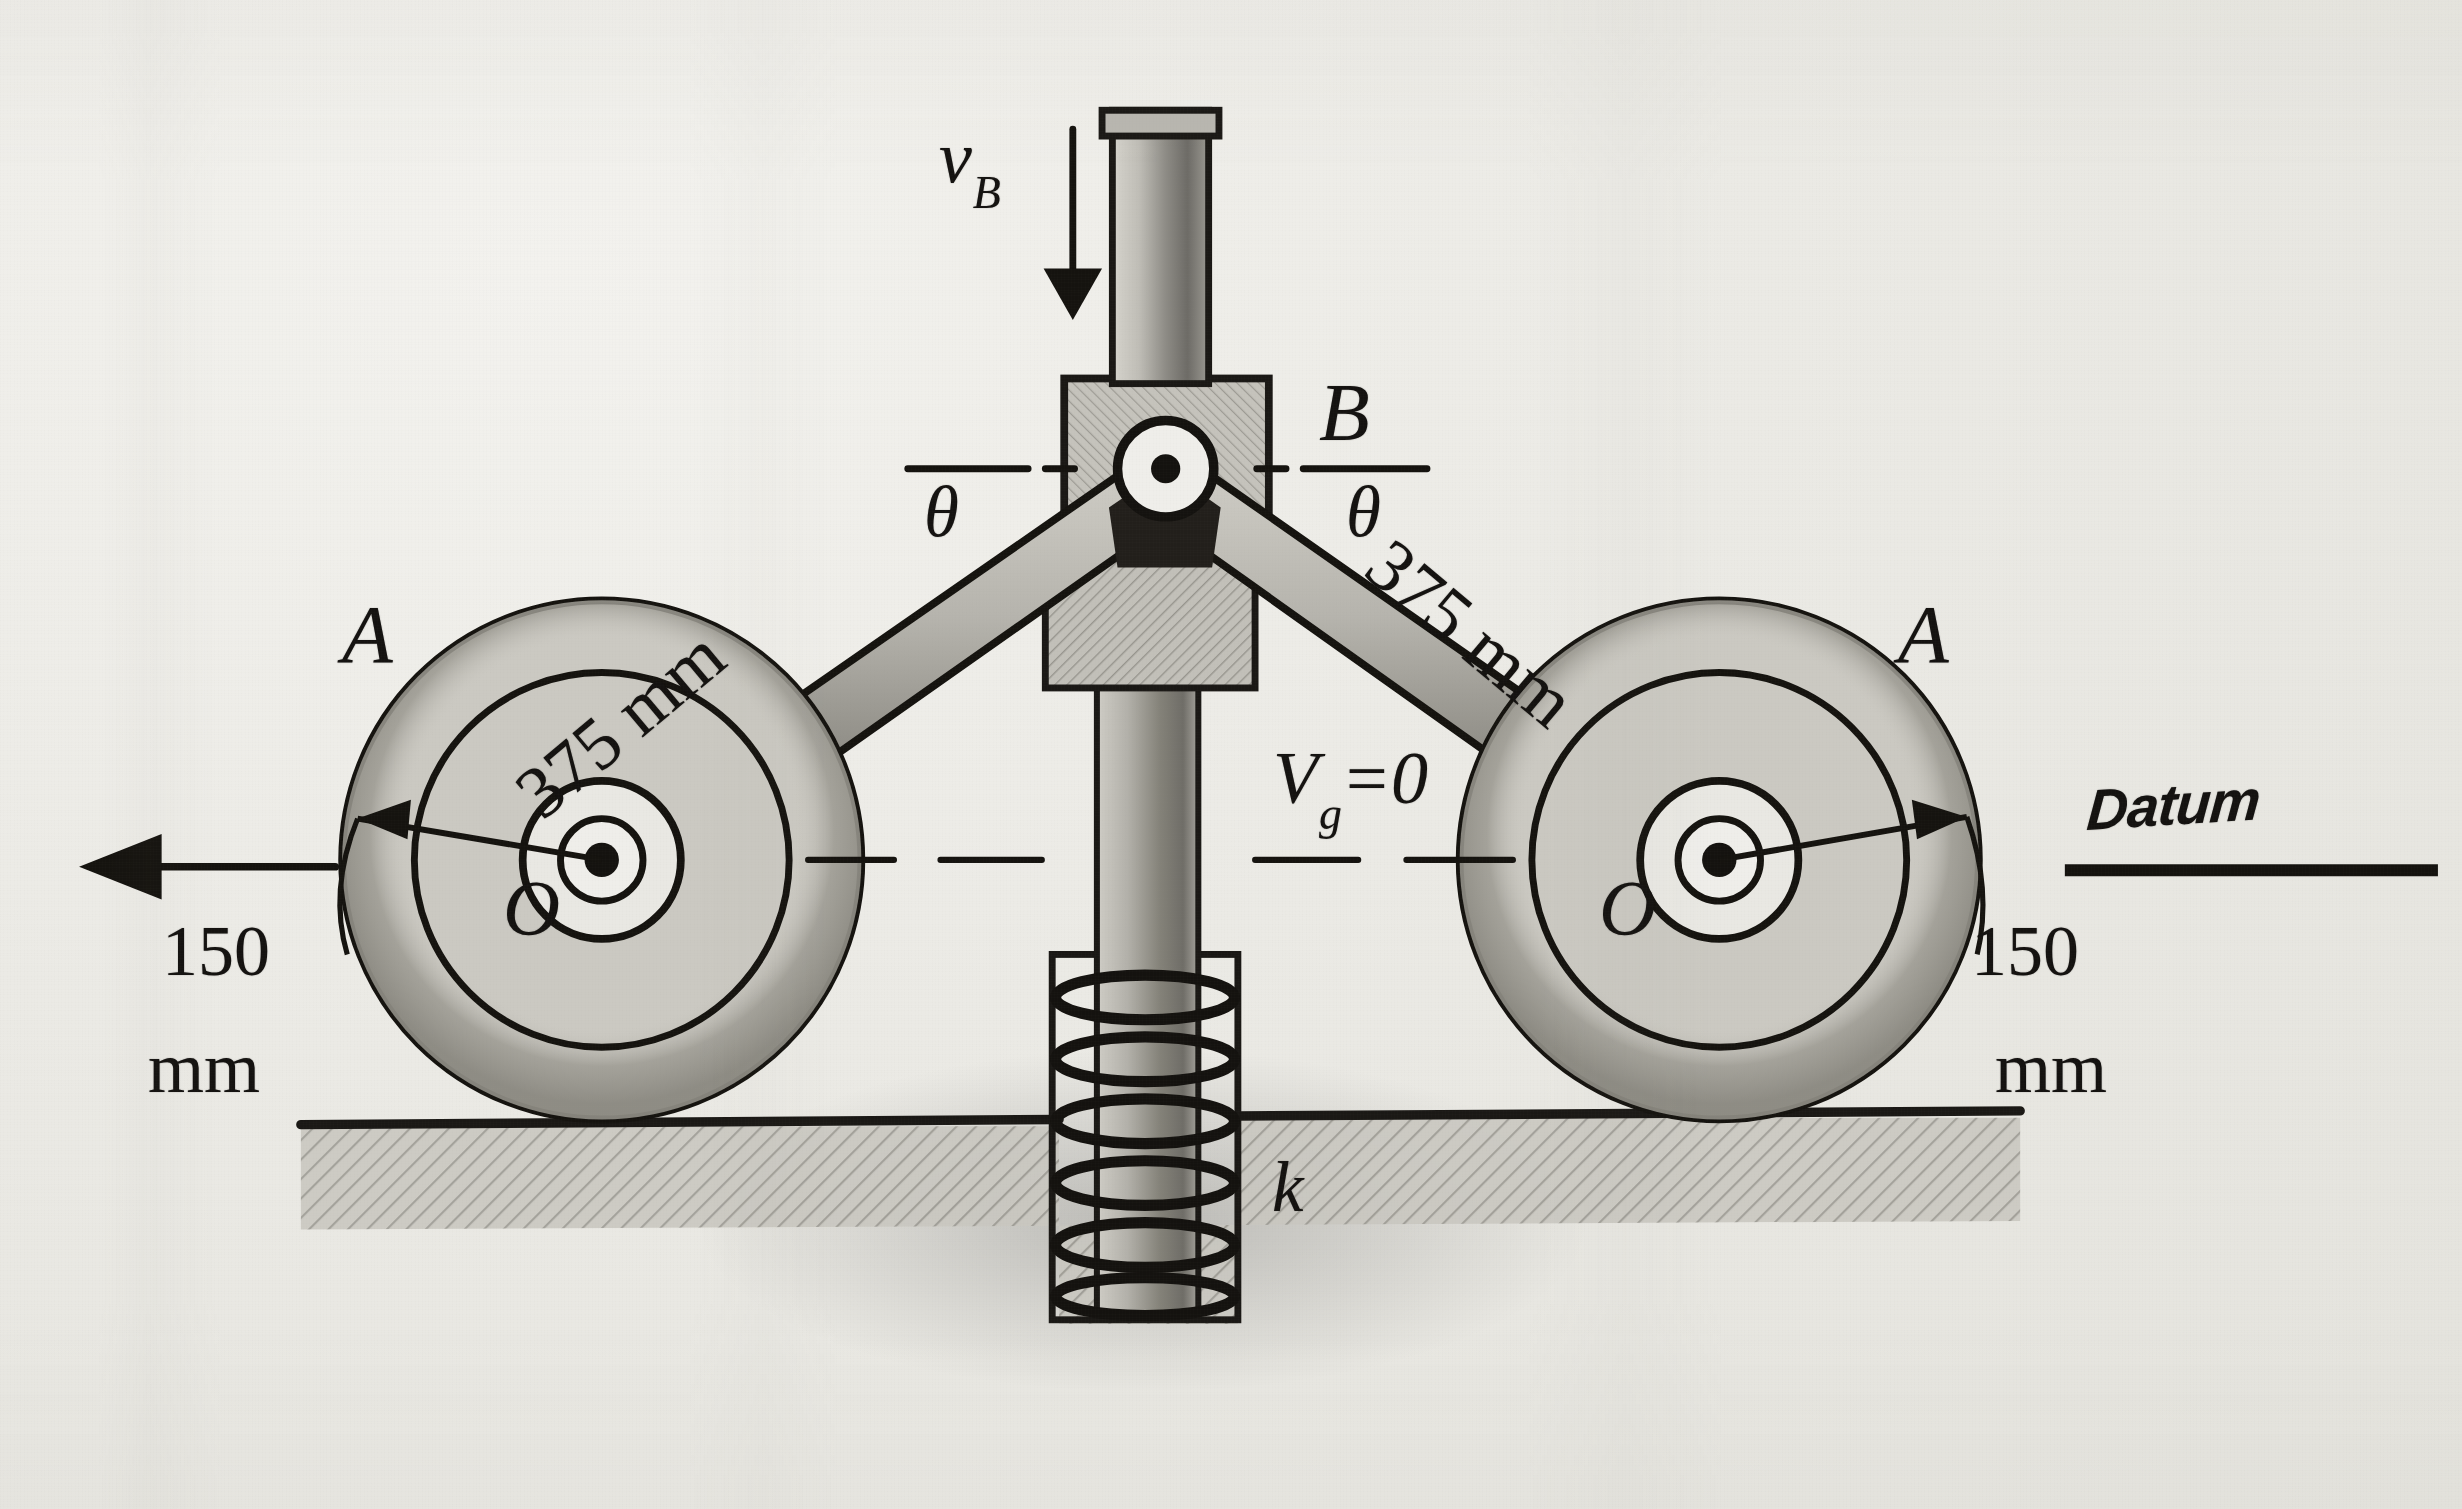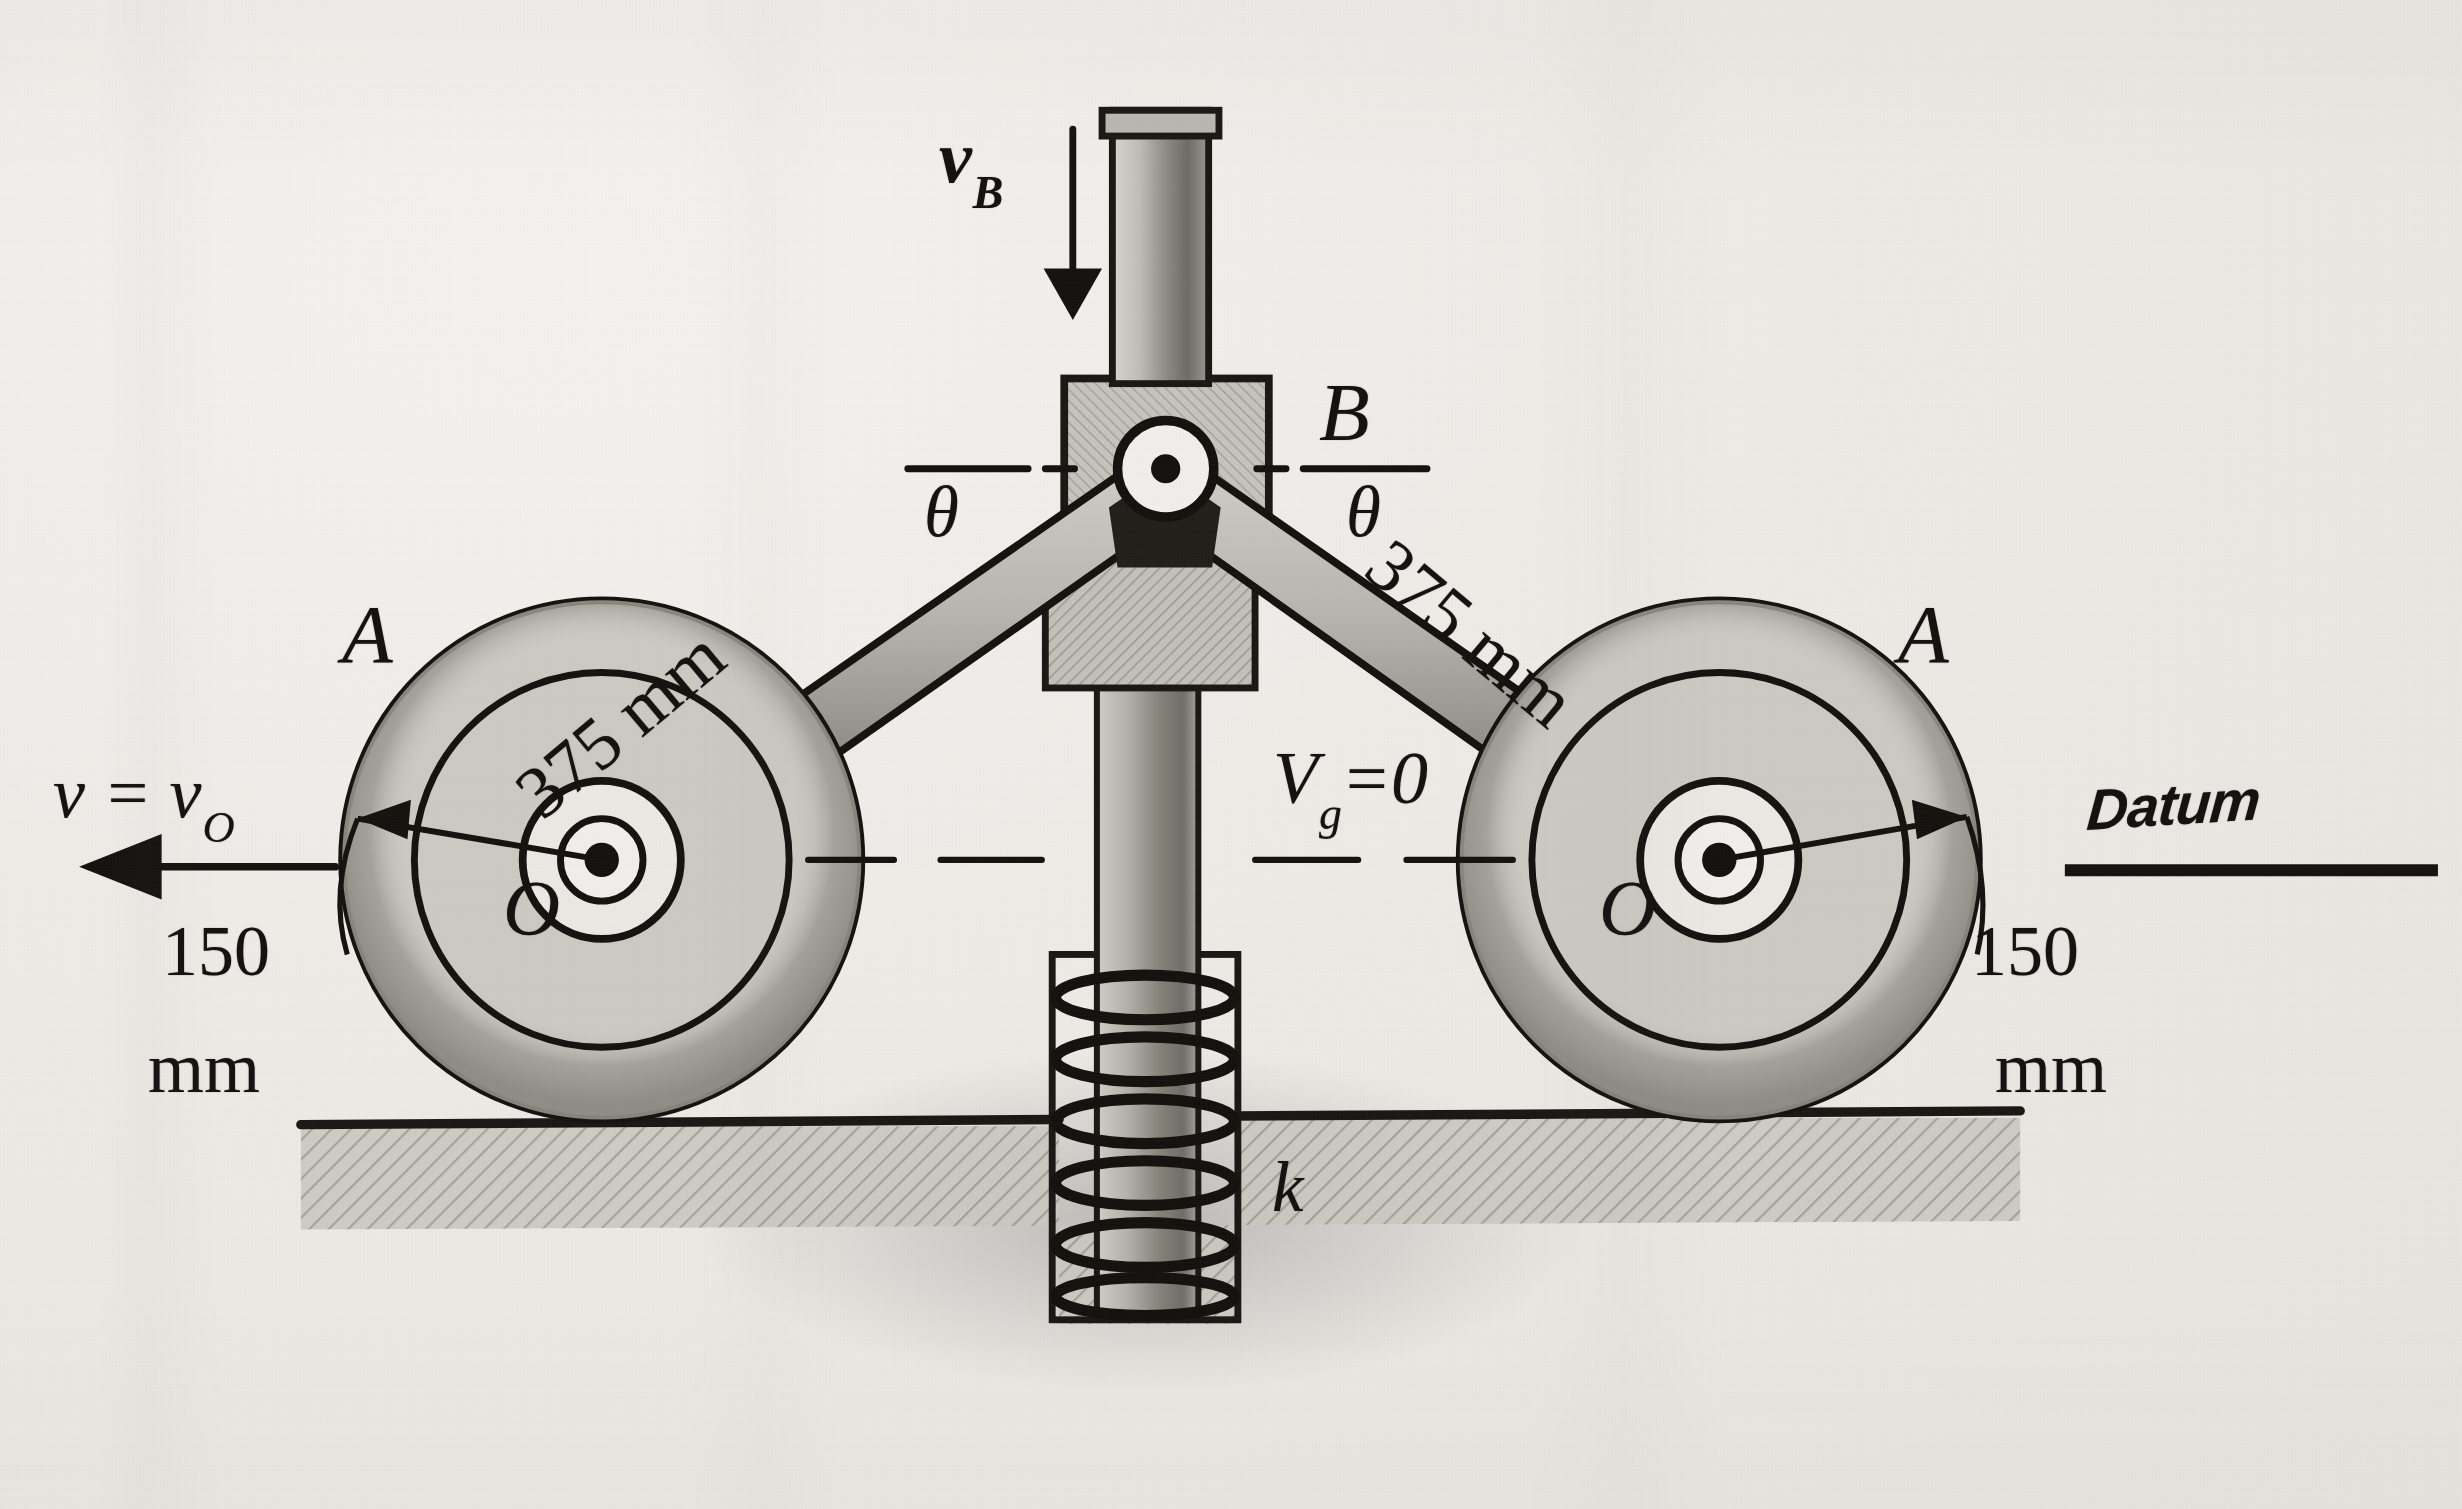--- a/index.html
+++ b/index.html
@@ -44,21 +44,21 @@
     white-space: nowrap;
     line-height: 1;
     text-shadow: 0 0 1.2px rgba(20,18,16,.45);
   }
   .sub {
     font-size: .62em; vertical-align: sub; font-style: italic;
     position: relative; top: .22em; left: .02em;
   }
 
   
-  #vB      { left: 939px; top: 120px;  font-size: 74px; font-style: italic; font-weight: bold; }
+  #vB      { left: 939px; top: 120px;  font-size: 74px; font-style: italic; }
   #lblB    { left: 1319px; top: 371px;  font-size: 83px; font-style: italic; }
   #thetaL  { left: 924px; top: 477px;  font-size: 71px; font-style: italic; }
   #thetaR  { left: 1346px; top: 477px;  font-size: 71px; font-style: italic; }
   #len375L { left: 550px;  top: 757px;  font-size: 74px; transform: rotate(-40deg); transform-origin: left bottom; }
   #len375R { left: 1401px; top: 526px;  font-size: 74px; transform: rotate(40deg);  transform-origin: left top; }
   #lblAL   { left: 342px;  top: 593px;  font-size: 83px; font-style: italic; }
   #lblAR   { left: 1898px; top: 593px;  font-size: 83px; font-style: italic; }
   #lblOL   { left: 503px;  top: 868px; font-size: 79px; font-style: italic; }
   #lblOR   { left: 1599px; top: 868px; font-size: 79px; font-style: italic; }
   #vEq     { left: 53px;   top: 757px;  font-size: 72px; font-style: italic; }
@@ -252,23 +252,20 @@
 
   <div class="lbl" id="len375L">375 mm</div>
   <div class="lbl" id="len375R">375 mm</div>
 
   <div class="lbl" id="lblAL">A</div>
   <div class="lbl" id="lblAR">A</div>
 
   <div class="lbl" id="lblOL">O</div>
   <div class="lbl" id="lblOR">O</div>
 
-  <div class="lbl" id="vEq">
-    <span>v</span><span> = </span><span>v</span><span class="sub">O</span>
-  </div>
 
   <div class="lbl" id="r150L">150</div>
   <div class="lbl" id="mmL">mm</div>
   <div class="lbl" id="r150R">150</div>
   <div class="lbl" id="mmR">mm</div>
 
   <div class="lbl" id="vg0">
     <span>V</span><span class="sub">g</span><span>=0</span>
   </div>
 

